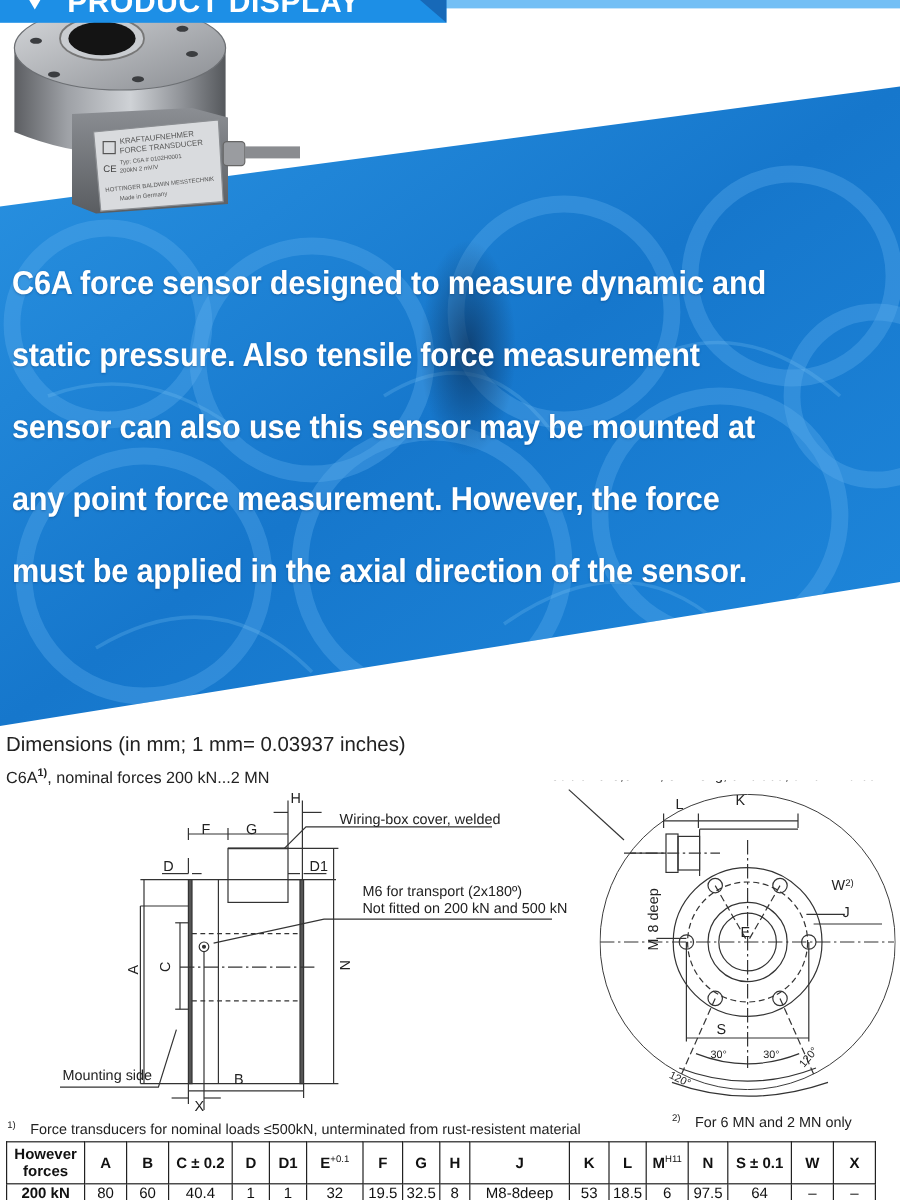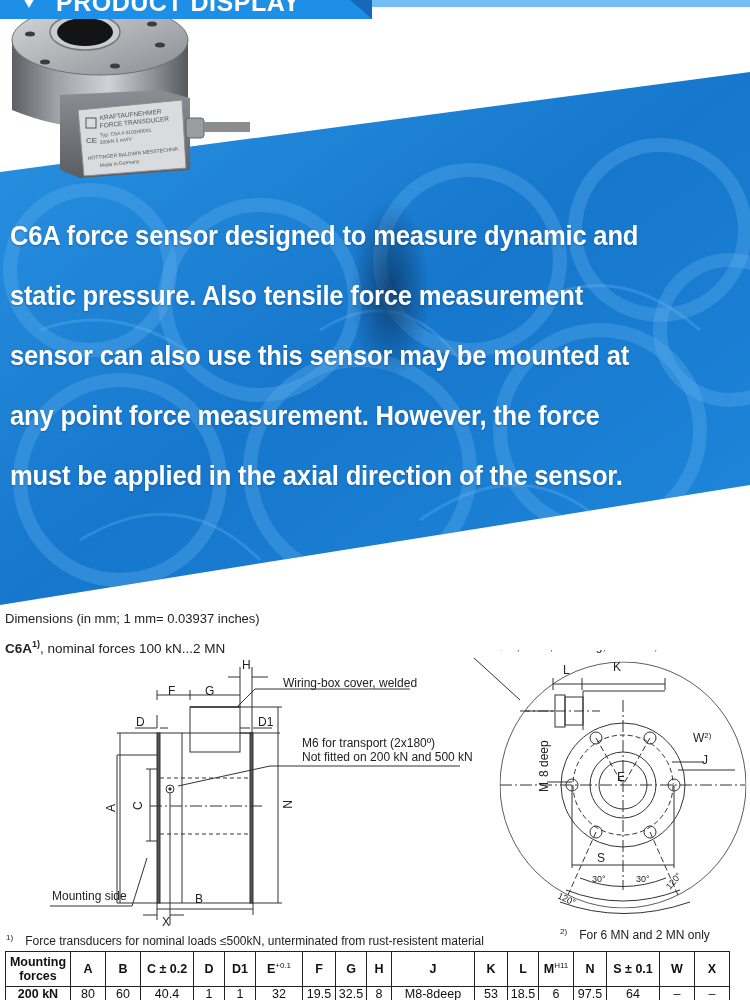--- a/index.html
+++ b/index.html
@@ -10,23 +10,23 @@
   .header-notch{position:absolute;left:350px;top:0;width:0;height:0;border-left:22px solid transparent;border-top:19px solid #1769b8;}
   .header-title{position:absolute;left:56px;top:-12px;color:#fff;font-weight:bold;font-size:25px;letter-spacing:0.5px;white-space:nowrap;}
   .header-arrow{position:absolute;left:22px;top:-4px;width:0;height:0;border-left:7px solid transparent;border-right:7px solid transparent;border-top:12px solid #fff;}
 
   .banner{position:absolute;left:0;top:0;width:750px;height:620px;}
   .banner svg{position:absolute;left:0;top:0;}
   .product{position:absolute;left:258px;top:20px;width:250px;height:180px;}
   .headline{position:absolute;left:10px;top:206px;width:740px;color:#fff;font-family:"Liberation Sans",sans-serif;font-weight:bold;font-size:27.5px;line-height:60px;letter-spacing:-0.2px;text-shadow:0 1px 2px rgba(0,40,90,0.35);transform:scaleX(0.93);transform-origin:left top;}
   .headline div{white-space:nowrap;}
 
-  .dim-title{position:absolute;left:5px;top:611px;font-size:13px;color:#222;text-align:right;}
+  .dim-title{position:absolute;left:5px;top:611px;font-size:17px;color:#222;text-align:right;}
   .dim-sub{position:absolute;left:5px;top:639px;font-size:13.5px;color:#222;}
-  .dim-sub b{font-weight:bold;}
+  .dim-sub b{font-weight:normal;}
   .dim-sub sup{font-size:9px;font-weight:bold;}
   .drawing{position:absolute;left:0;top:650px;}
   .lbl{font-family:"Liberation Sans",sans-serif;font-size:12px;fill:#222;}
   .note1{position:absolute;left:6px;top:933px;font-size:12px;color:#222;white-space:nowrap;}
   .note1 sup,.note2 sup{font-size:8px;margin-right:12px;}
   .note2{position:absolute;left:560px;top:927px;font-size:12px;color:#222;white-space:nowrap;}
 
   table.dims{position:absolute;left:5px;top:951px;border-collapse:collapse;font-size:12.5px;color:#111;}
   table.dims td,table.dims th{border:1.5px solid #222;text-align:center;padding:0;height:34px;}
   table.dims th{font-weight:bold;}
@@ -130,21 +130,21 @@
 
 <div class="header-bar">
   <div class="header-light"></div>
   <div class="header-dark"></div>
   <div class="header-notch"></div>
   <div class="header-arrow"></div>
   <div class="header-title">PRODUCT DISPLAY</div>
 </div>
 
 <div class="dim-title">Dimensions (in mm; 1 mm= 0.03937 inches)</div>
-<div class="dim-sub"><b>C6A</b><sup>1)</sup><span>, nominal forces 100 kN...2 MN</span></div>
+<div class="dim-sub"><b>C6A</b><sup>1)</sup><span>, nominal forces 200 kN...2 MN</span></div>
 
 <svg class="drawing" width="750" height="285" viewBox="0 650 750 285">
   <g stroke="#333" stroke-width="1" fill="none">
 
     <line x1="117" y1="733" x2="280" y2="733"></line>
     <line x1="117" y1="755" x2="117" y2="903"></line>
     <line x1="117" y1="755" x2="160" y2="755"></line>
     <line x1="117" y1="903" x2="282" y2="903"></line>
     <rect x="157" y="733" width="3" height="170" fill="#555"></rect>
     <rect x="250" y="733" width="3" height="170" fill="#555"></rect>
@@ -261,21 +261,21 @@
     <text x="670" y="890" font-size="9" transform="rotate(-50 670 890)">120°</text>
   </g>
 </svg>
 
 <div class="note2"><sup>2)</sup><span>For 6 MN and 2 MN only</span></div>
 <div class="note1"><sup>1)</sup><span>Force transducers for nominal loads ≤500kN, unterminated from rust-resistent material</span></div>
 
 <table class="dims">
   <tbody>
       <tr>
-    <th style="width:64px"><span>Mounting forces</span></th>
+    <th style="width:64px"><span>However forces</span></th>
     <th style="width:34px"><span>A</span></th>
     <th style="width:34px"><span>B</span></th>
     <th style="width:52px"><span>C ± 0.2</span></th>
     <th style="width:30px"><span>D</span></th>
     <th style="width:30px"><span>D1</span></th>
     <th style="width:46px"><span>E</span><sup>+0.1</sup></th>
     <th style="width:32px"><span>F</span></th>
     <th style="width:30px"><span>G</span></th>
     <th style="width:24px"><span>H</span></th>
     <th style="width:82px"><span>J</span></th>

